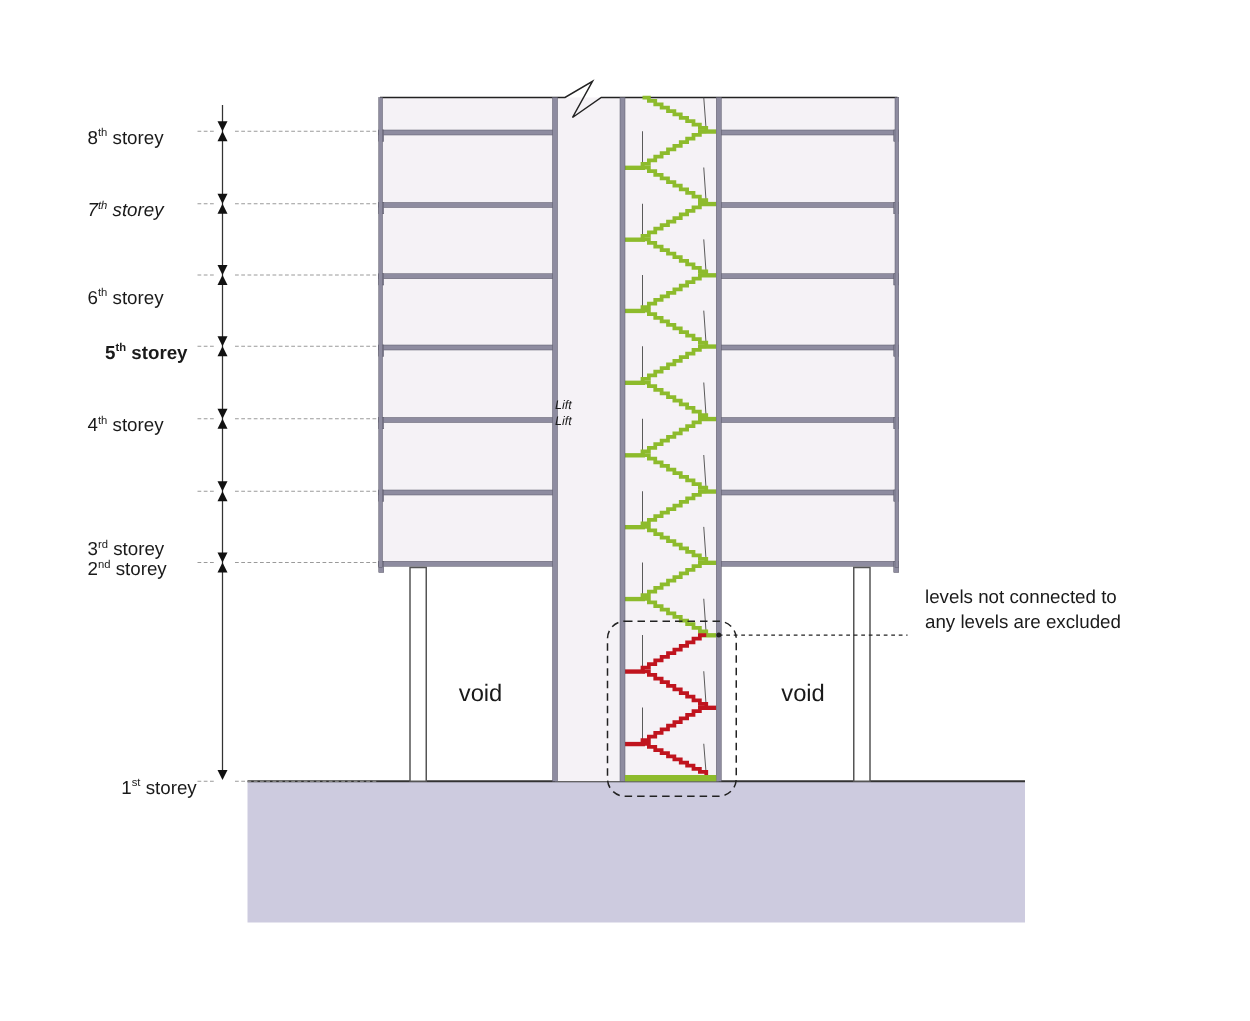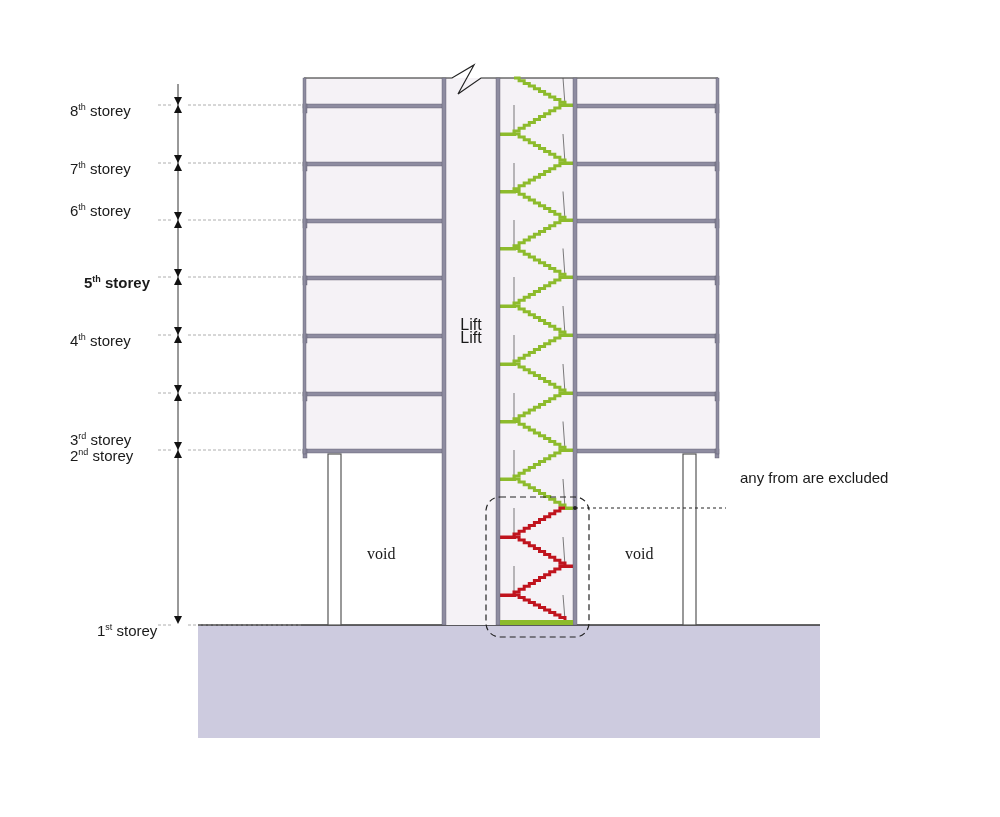--- a/index.html
+++ b/index.html
@@ -1,22 +1,22 @@
 <!DOCTYPE html>
 <html><head>
 <meta charset="utf-8">
 <style>
   html, body { margin: 0; padding: 0; background: #ffffff; }
   body { width: 1000px; height: 817px; position: relative; overflow: hidden;
          font-family: "Liberation Sans", "DejaVu Sans", sans-serif; color: #1a1a1a; }
   #diagram { position: absolute; left: 0; top: 0; }
   .storey-label { position: absolute; font-size: 15px; line-height: 18px; white-space: nowrap; }
   .storey-label sup { font-size: 9px; vertical-align: 6px; line-height: 0; }
-  .void-label { position: absolute; font-size: 16px; font-family: Liberation Serif, serif; }
-  .lift-label { position: absolute; font-size: 16px; line-height: 13px; text-align: center; width: 54px; }
+  .void-label { position: absolute; font-size: 19px; }
+  .lift-label { position: absolute; font-size: 10px; line-height: 13px; width: 54px; font-style: italic; }
   .note { position: absolute; left: 740px; top: 468px; width: 240px; font-size: 15px; line-height: 20px; }
   .note span { display: block; }
 </style>
 </head>
 <body>
 
 <svg id="diagram" width="1000" height="817" viewBox="0 0 1000 817" xmlns="http://www.w3.org/2000/svg">
 
   <rect x="198" y="625" width="622" height="113" fill="#cdcbdf"></rect>
   <line x1="198" y1="625" x2="820" y2="625" stroke="#333" stroke-width="1.5"></line>
@@ -170,32 +170,33 @@
       <polygon points="174,616 182,616 178,624" fill="#111"></polygon>
     </g>
 
   <rect x="486" y="497" width="103" height="140" rx="14" ry="14" fill="none" stroke="#222" stroke-width="1.2" stroke-dasharray="6,4"></rect>
   <line x1="575" y1="508" x2="726" y2="508" stroke="#222" stroke-width="1" stroke-dasharray="3,3"></line>
   <circle cx="575" cy="508" r="2" fill="#222"></circle>
 </svg>
 
 <div id="storey-labels">
     <div class="storey-label" style="left: 70px; top: 102px;"><span>8</span><sup>th</sup><span> storey</span></div>
-    <div class="storey-label" style="left: 70px; top: 160px;"><span>7</span><sup>th</sup><span> storey</span></div>
-    <div class="storey-label" style="left: 70px; top: 202px;"><span>6</span><sup>th</sup><span> storey</span></div>
+    <div class="storey-label" style="left: 70px; top: 160px; font-style: italic;"><span>7</span><sup>th</sup><span> storey</span></div>
+    <div class="storey-label" style="left: 70px; top: 230px;"><span>6</span><sup>th</sup><span> storey</span></div>
     <div class="storey-label" style="left: 84px; top: 274px; font-weight: bold;"><span>5</span><sup>th</sup><span> storey</span></div>
     <div class="storey-label" style="left: 70px; top: 332px;"><span>4</span><sup>th</sup><span> storey</span></div>
     <div class="storey-label" style="left: 70px; top: 390px; margin-top: 41px;"><span>3</span><sup>rd</sup><span> storey</span></div>
     <div class="storey-label" style="left: 70px; top: 447px;"><span>2</span><sup>nd</sup><span> storey</span></div>
     <div class="storey-label" style="left: 70px; top: 622px; margin-left: 27px;"><span>1</span><sup>st</sup><span> storey</span></div>
   </div>
 
 <div class="lift-label" style="left:444px; top:318px;">
   <span>Lift</span><br>
   <span>Lift</span>
 </div>
 
 <div class="void-label" style="left:367px; top:545px;">void</div>
 <div class="void-label" style="left:625px; top:545px;">void</div>
 
 <div class="note">
-  <span>any from are excluded</span>
+  <span>levels not connected to</span>
+  <span>any levels are excluded</span>
 </div>
 
 </body></html>

